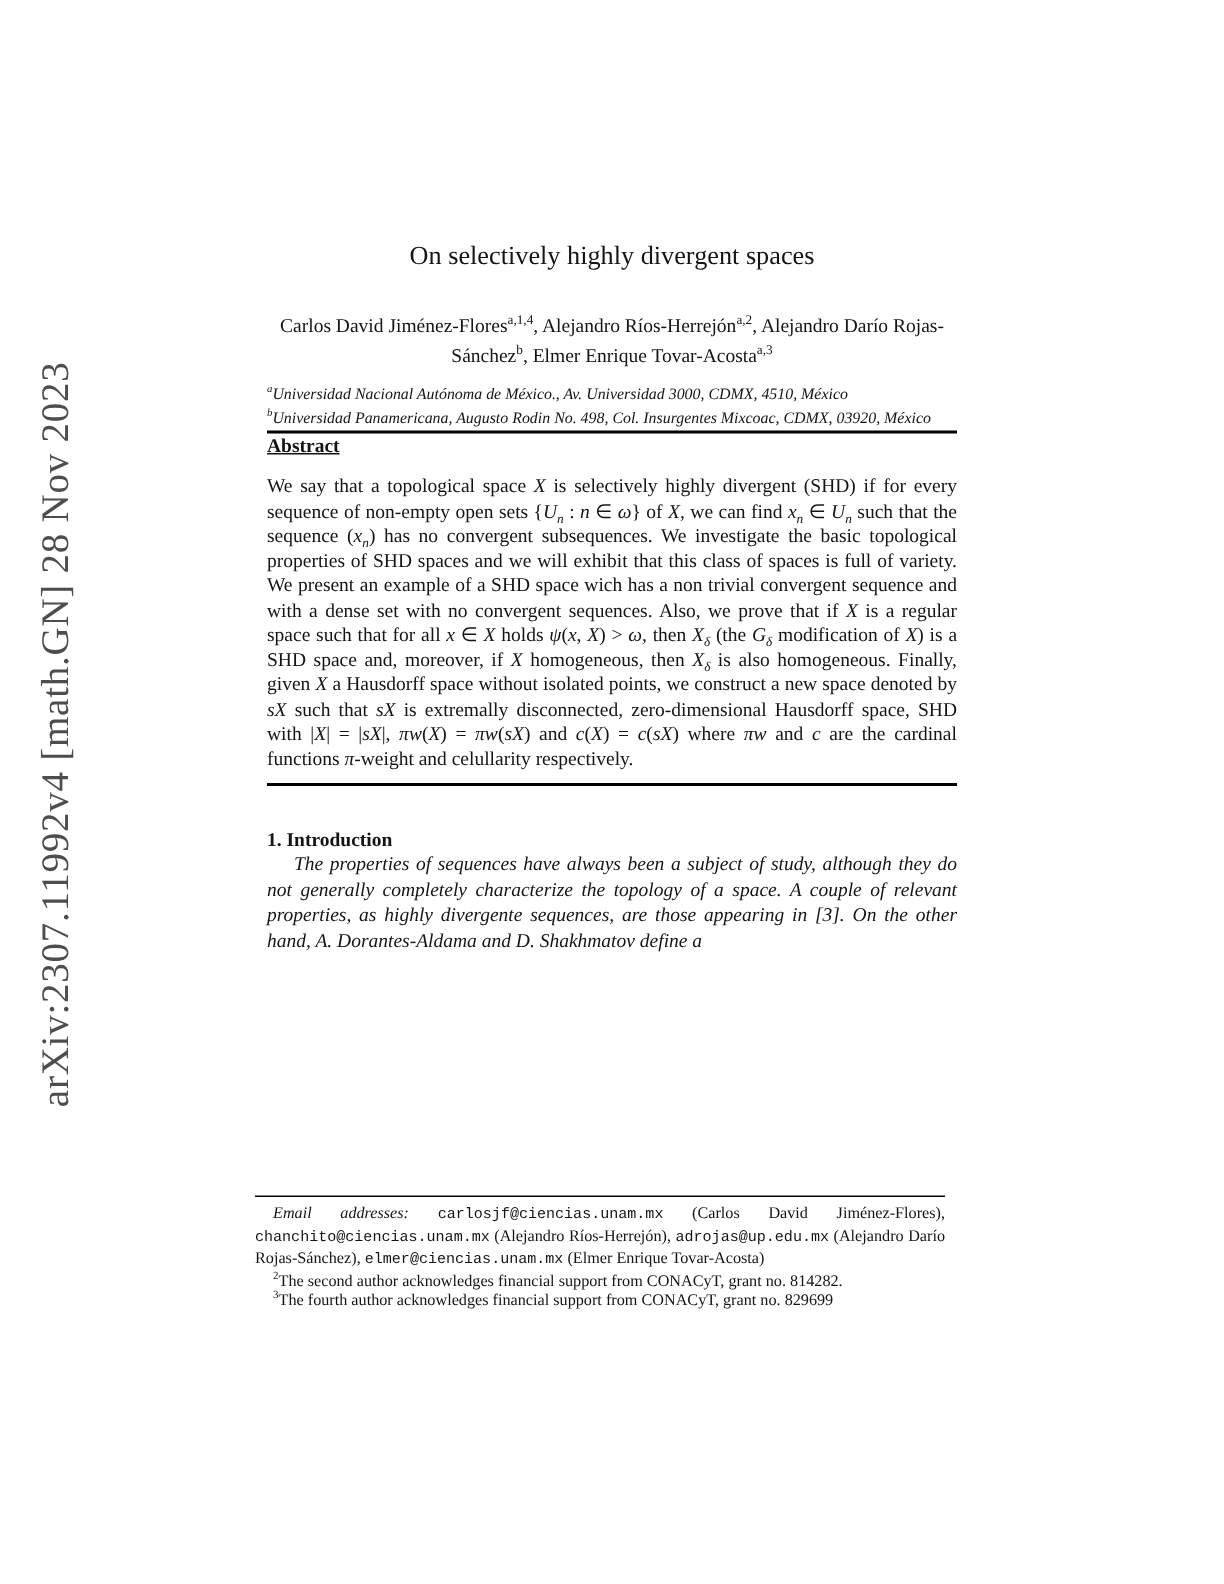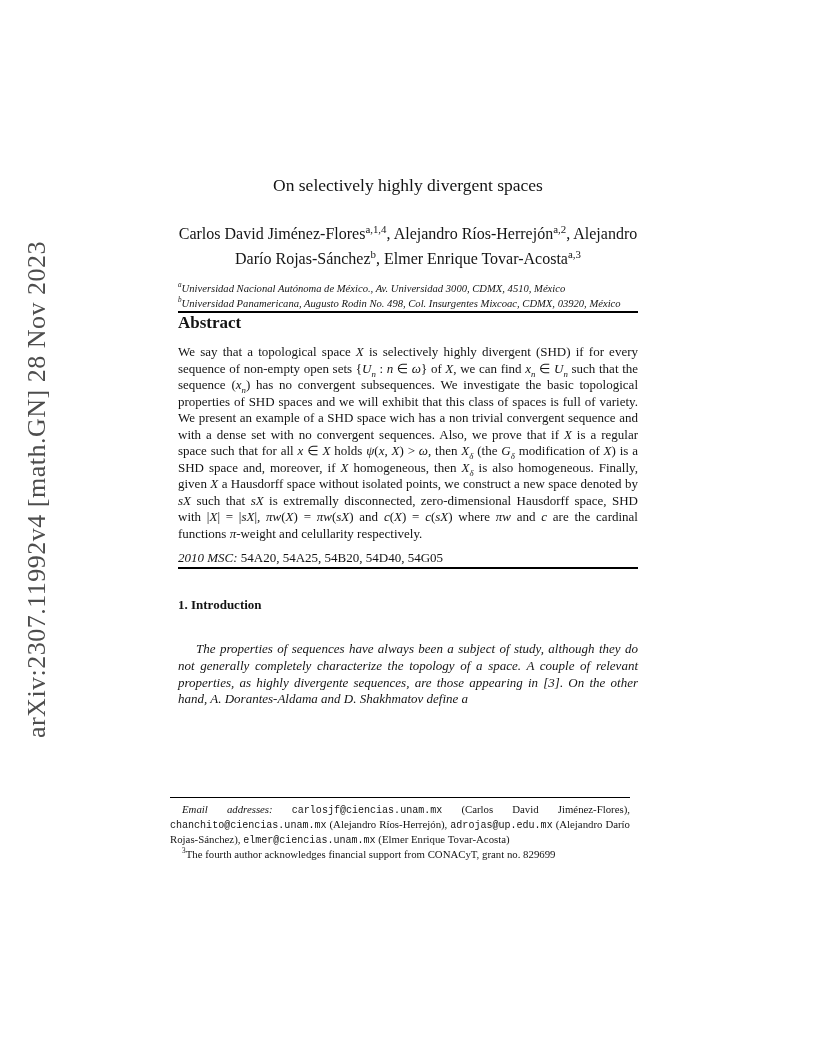--- a/index.html
+++ b/index.html
@@ -24,73 +24,74 @@
   .arxiv-stamp {
     writing-mode: vertical-rl;
     transform: rotate(180deg);
     white-space: nowrap;
     font-size: 26px;
     color: #4d4d4d;
     letter-spacing: 0.5px;
   }
   .content {
     position: absolute;
-    left: 178px; top: 15px;
+    left: 178px; top: 0;
     width: 460px;
     padding-top: 160px;
   }
   sup { font-size: 68%; line-height: 0; vertical-align: super; }
   sub { font-size: 68%; line-height: 0; vertical-align: sub; }
   code { font-family: "Liberation Mono", monospace; font-size: 93%; }
 
   .title {
     margin: 0 0 26px 0;
     font-size: 17.5px;
     font-weight: 400;
     text-align: center;
     line-height: 1.2;
   }
   .authors {
     margin: 0 0 9px 0;
-    font-size: 16px;
+    font-size: 13px;
     text-align: center;
     line-height: 1.55;
   }
   .affiliations {
     font-style: italic;
     font-size: 10.6px;
     line-height: 1.45;
   }
   .affiliations p { margin: 0; }
 
   hr.rule {
     border: none;
     border-top: 2px solid #000;
     margin: 0;
   }
   .rule-top { margin-top: 40px; margin-bottom: 12px; }
   .rule-bottom { margin-top: 10px; }
 
   .abstract-heading {
     margin: 0 0 11px 0;
-    font-size: 17px;
+    font-size: 13px;
     font-weight: 700;
+    text-decoration: underline;
   }
   .abstract-body {
     margin: 0;
     font-size: 13px;
     line-height: 1.27;
     text-align: justify;
     font-family: Liberation Serif, serif;
   }
   .keywords { margin-top: 8px; font-size: 13px; line-height: 1.27; }
   .keywords p { margin: 0; }
 
   .section-heading {
-    margin: 28px 0 28px 0;
+    margin: 28px 0 0 0;
     font-size: 13px;
     font-weight: 700;
   }
   .body-paragraph {
     margin: 0;
     font-size: 13px;
     line-height: 1.3;
     text-align: justify;
     text-indent: 18px;
     font-style: italic;
@@ -130,30 +131,30 @@
       <p><sup>b</sup>Universidad Panamericana, Augusto Rodin No. 498, Col. Insurgentes Mixcoac, CDMX, 03920, México</p>
     </div>
 
     <hr class="rule rule-top">
 
     <h2 class="abstract-heading">Abstract</h2>
 
     <p class="abstract-body">We say that a topological space <i>X</i> is selectively highly divergent (SHD) if for every sequence of non-empty open sets {<i>U<sub>n</sub></i> : <i>n</i> ∈ <i>ω</i>} of <i>X</i>, we can find <i>x<sub>n</sub></i> ∈ <i>U<sub>n</sub></i> such that the sequence (<i>x<sub>n</sub></i>) has no convergent subsequences. We investigate the basic topological properties of SHD spaces and we will exhibit that this class of spaces is full of variety. We present an example of a SHD space wich has a non trivial convergent sequence and with a dense set with no convergent sequences. Also, we prove that if <i>X</i> is a regular space such that for all <i>x</i> ∈ <i>X</i> holds <i>ψ</i>(<i>x</i>, <i>X</i>) &gt; <i>ω</i>, then <i>X<sub>δ</sub></i> (the <i>G<sub>δ</sub></i> modification of <i>X</i>) is a SHD space and, moreover, if <i>X</i> homogeneous, then <i>X<sub>δ</sub></i> is also homogeneous. Finally, given <i>X</i> a Hausdorff space without isolated points, we construct a new space denoted by <i>sX</i> such that <i>sX</i> is extremally disconnected, zero-dimensional Hausdorff space, SHD with |<i>X</i>| = |<i>sX</i>|, <i>πw</i>(<i>X</i>) = <i>πw</i>(<i>sX</i>) and <i>c</i>(<i>X</i>) = <i>c</i>(<i>sX</i>) where <i>πw</i> and <i>c</i> are the cardinal functions <i>π</i>-weight and celullarity respectively.</p>
 
     <div class="keywords">
-      <p><i>2010 MSC:</i> 54A20, 54A25, 54B20, 54D40, 54G05</p>
     </div>
 
     <hr class="rule rule-bottom">
 
     <h2 class="section-heading">1. Introduction</h2>
 
     <p class="body-paragraph">The properties of sequences have always been a subject of study, although they do not generally completely characterize the topology of a space. A couple of relevant properties, as highly divergente sequences, are those appearing in [3]. On the other hand, A. Dorantes-Aldama and D. Shakhmatov define a</p>
 
   </div>
 
   <div class="footnotes">
     <hr class="footnote-rule">
     <p><i>Email addresses:</i> <code>carlosjf@ciencias.unam.mx</code> (Carlos David Jiménez-Flores), <code>chanchito@ciencias.unam.mx</code> (Alejandro Ríos-Herrejón), <code>adrojas@up.edu.mx</code> (Alejandro Darío Rojas-Sánchez), <code>elmer@ciencias.unam.mx</code> (Elmer Enrique Tovar-Acosta)</p>
+    <p><sup>2</sup>The second author acknowledges financial support from CONACyT, grant no. 814282.</p>
     <p><sup>3</sup>The fourth author acknowledges financial support from CONACyT, grant no. 829699</p>
   </div>
 
 </div>
 
 </body></html>

